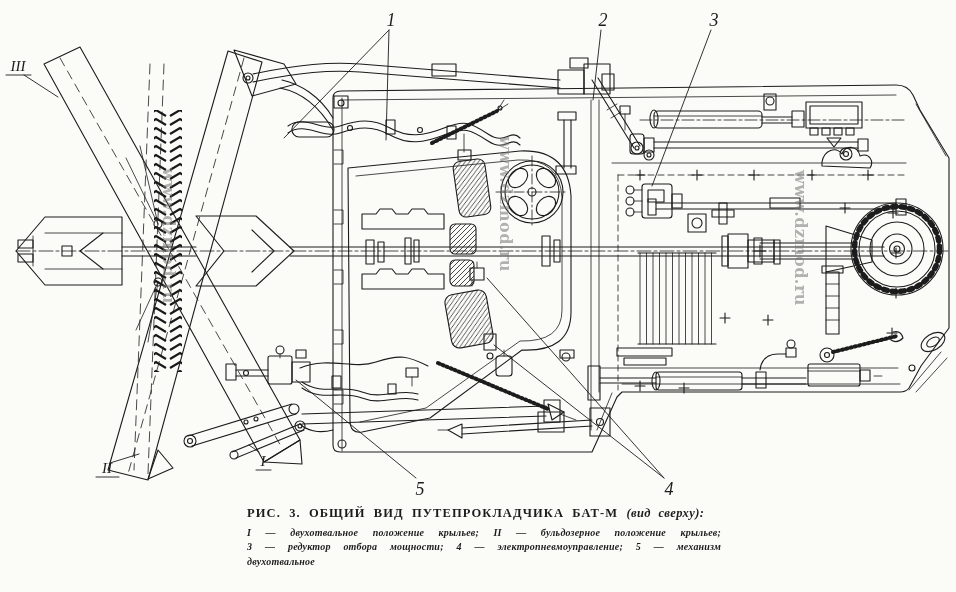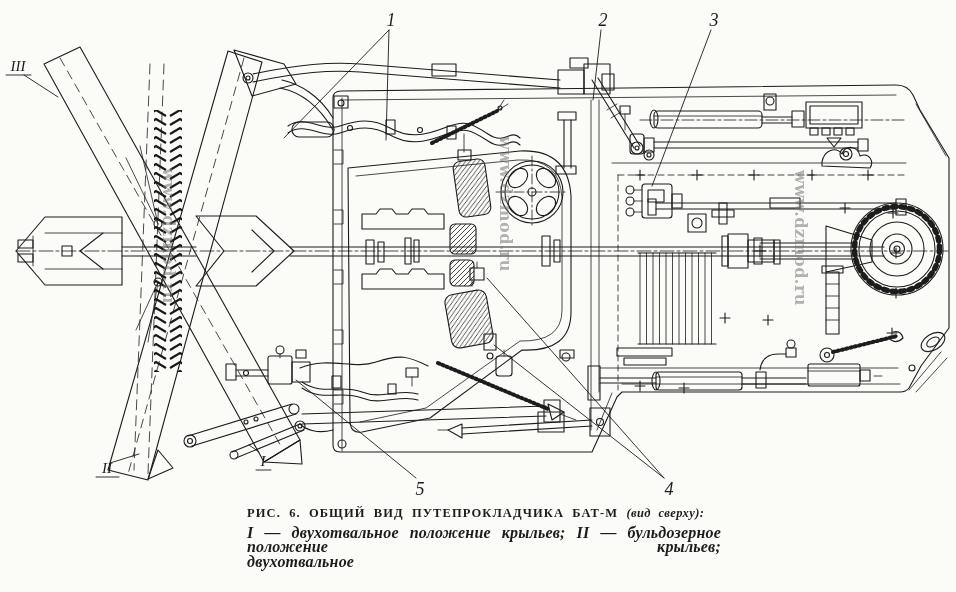--- a/index.html
+++ b/index.html
@@ -9,21 +9,21 @@
   #stage svg{position:absolute;left:0;top:0;}
   .ln{stroke:var(--ink);fill:none;stroke-width:1.1;stroke-linecap:round;stroke-linejoin:round;}
   .thin{stroke-width:0.8;}
   .lead{stroke-width:0.9;}
   .num{font:italic 18px "Liberation Serif","DejaVu Serif",serif;fill:var(--ink);}
   .rom{font:italic 15px "Liberation Serif","DejaVu Serif",serif;fill:var(--ink);}
   .wm{font:bold 16px "DejaVu Serif","Liberation Serif",serif;fill:var(--wm);opacity:.55;letter-spacing:.5px;}
   .caption{position:absolute;left:247px;top:506px;width:474px;color:var(--ink);}
   .cap-title{font-weight:bold;font-size:12.5px;letter-spacing:1.1px;word-spacing:4px;white-space:nowrap;}
   .cap-title i{letter-spacing:.4px;}
-  .cap-lines{margin-top:5px;font-style:italic;font-weight:bold;font-size:16px;line-height:14.4px;
+  .cap-lines{margin-top:5px;font-style:italic;font-weight:bold;font-size:10px;line-height:14.4px;
              letter-spacing:.2px;word-spacing:2px;}
   .cap-line.j{text-align:justify;text-align-last:justify;}
 </style>
 </head>
 <body>
 
 <div id="stage">
 <svg width="956" height="592" viewBox="0 0 956 592">
   <defs>
     <pattern id="hatch" width="5" height="5" patternUnits="userSpaceOnUse">
@@ -384,21 +384,22 @@
 
   <g>
     <text class="wm" x="163" y="168" transform="rotate(90 163 168)">www.dzmod.ru</text>
     <text class="wm" x="500" y="136" transform="rotate(90 500 136)">www.dzmod.ru</text>
     <text class="wm" x="795" y="170" transform="rotate(90 795 170)">www.dzmod.ru</text>
   </g>
 </svg>
 
   <div class="caption">
     <div class="cap-title">
-      <span>РИС. 6. ОБЩИЙ ВИД ПУТЕПРОКЛАДЧИКА БАТ-М</span>
+      <span>РИС. 3. ОБЩИЙ ВИД ПУТЕПРОКЛАДЧИКА БАТ-М</span>
       <i>(вид сверху):</i>
     </div>
     <div class="cap-lines">
       <div class="cap-line j">I — двухотвальное положение крыльев; II — бульдозерное положение крыльев;</div>
+      <div class="cap-line j">3 — редуктор отбора мощности; 4 — электропневмоуправление; 5 — механизм</div>
       <div class="cap-line">двухотвальное</div>
     </div>
   </div>
 </div>
 
 </body></html>

